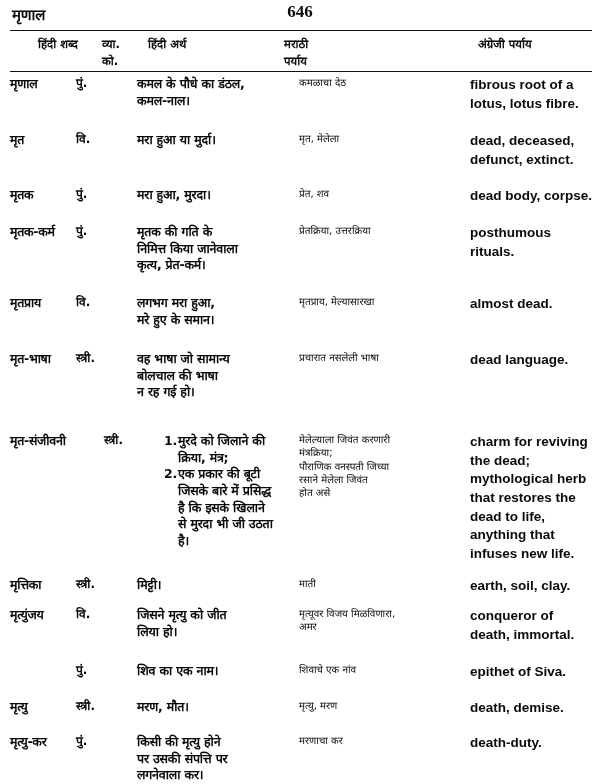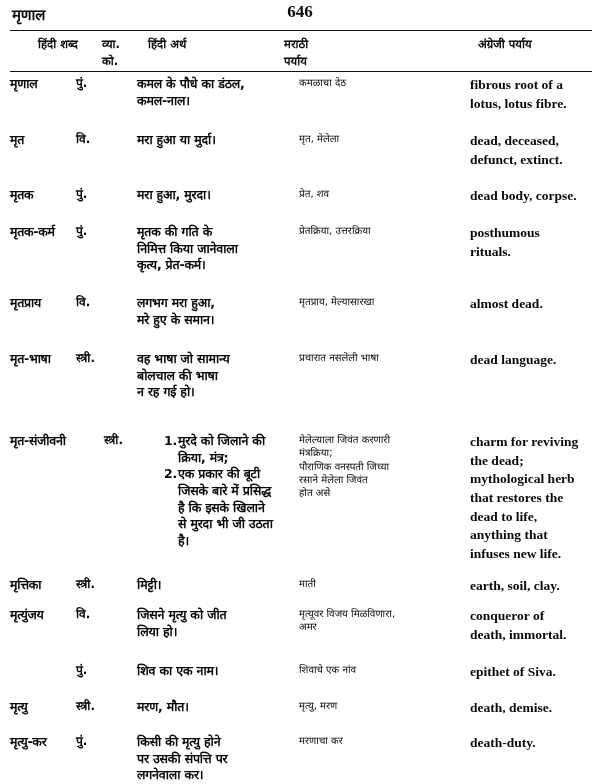--- a/index.html
+++ b/index.html
@@ -125,21 +125,21 @@
     left: 258px;
     width: 205px;
     font-family: "DejaVu Sans", sans-serif;
     font-size: 10px;
     font-weight: normal;
     margin-left: 41px;
   }
   .c-eng {
     left: 470px;
     width: 126px;
-    font-family: Liberation Serif, serif;
+    font-family: Liberation Sans, sans-serif;
     font-size: 13.5px;
     font-weight: bold;
     line-height: 1.38;
   }
 
   
   .entry.wide .c-word { width: 96px; }
   .entry.wide .c-gram { left: 104px; }
   .entry.wide .c-mean { left: 132px; width: 124px; }
 

